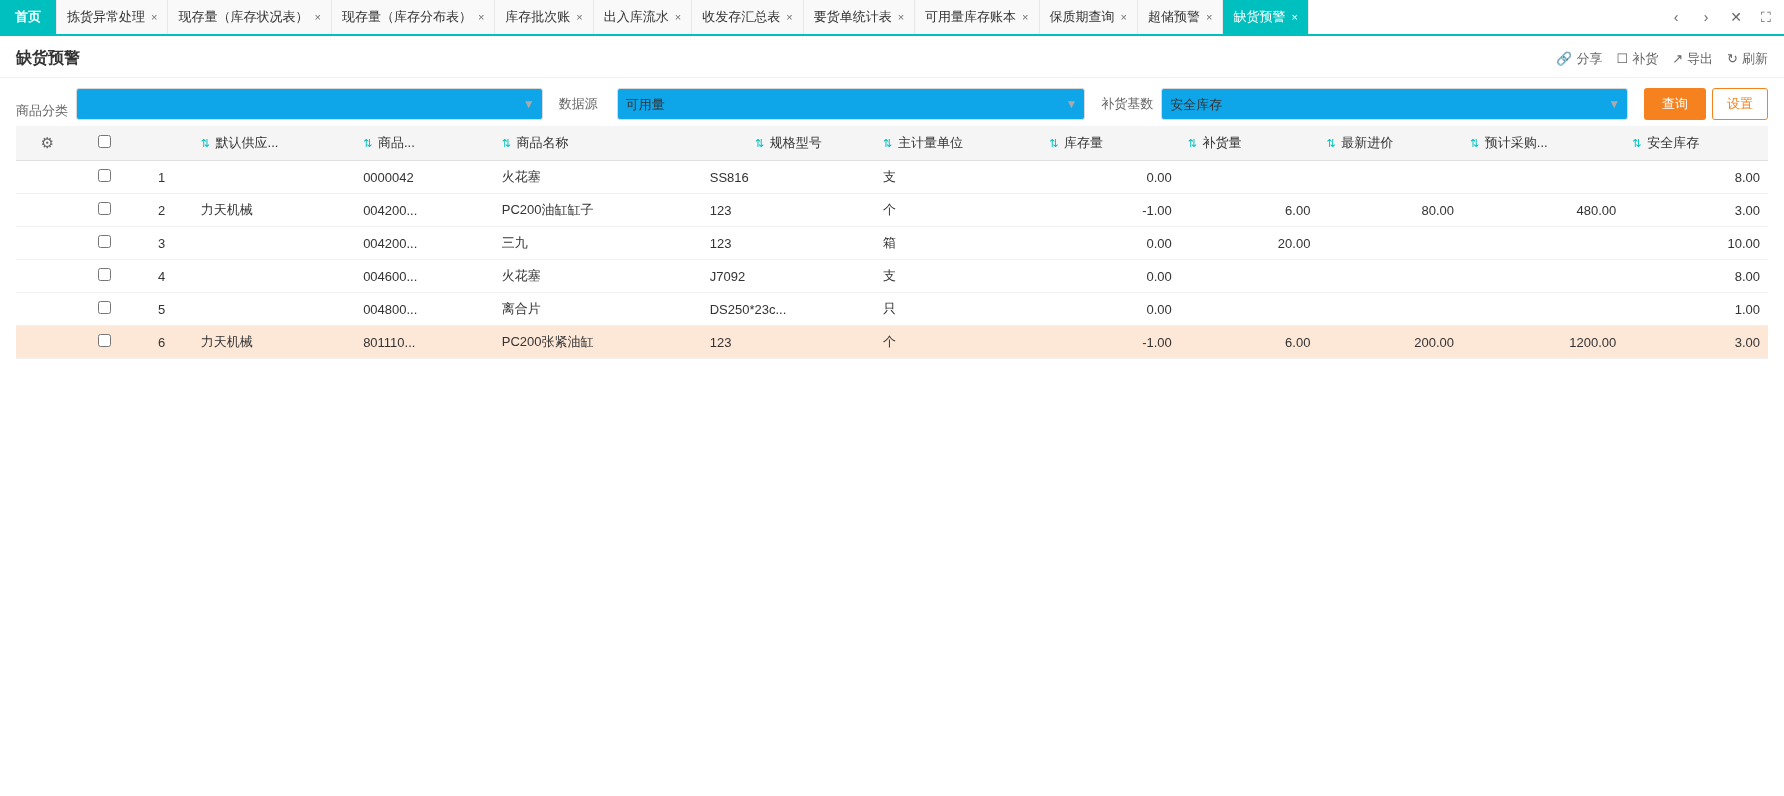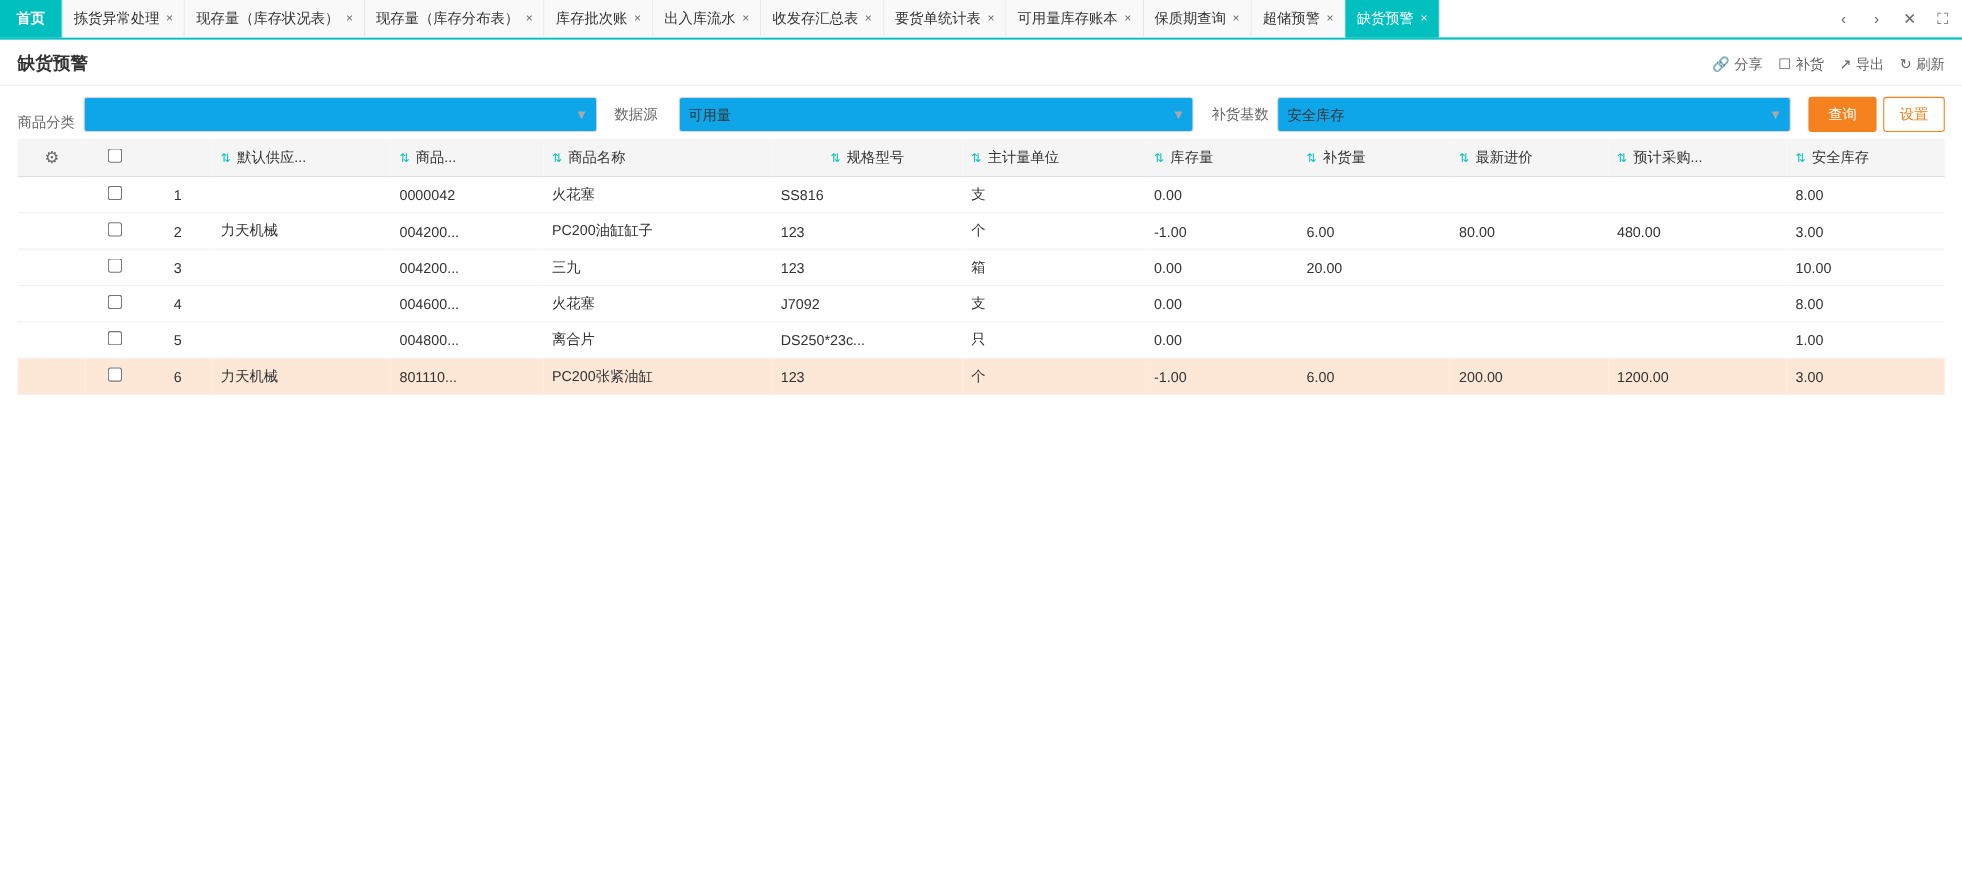--- a/index.html
+++ b/index.html
@@ -179,21 +179,21 @@
     tbody tr {
       border-bottom: 1px solid #f0f0f0;
       background: #fff;
     }
     tbody tr.highlighted { background: #fde8d8; }
     tbody td {
       padding: 7px 8px;
       color: #333;
       white-space: nowrap;
     }
-    tbody td.number { text-align: left; }
+    tbody td.number { text-align: right; }
     tbody td.center { text-align: center; }
 
     .sort-icon { color: #00bfbf; margin-right: 2px; font-size: 11px; }
     .gear-icon { color: #666; font-size: 15px; }
     .checkbox-cell { width: 30px; text-align: center; }
   </style>
 </head>
 <body>
 
 <div class="top-nav">

